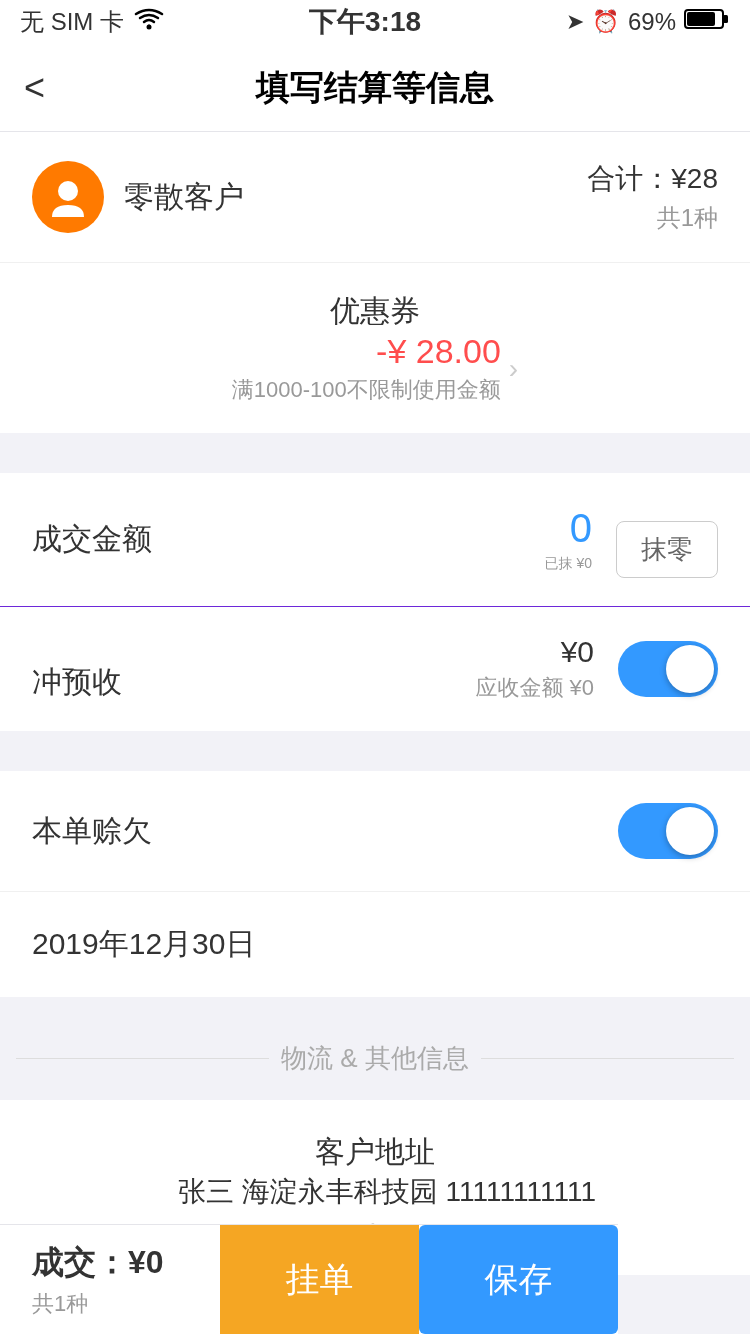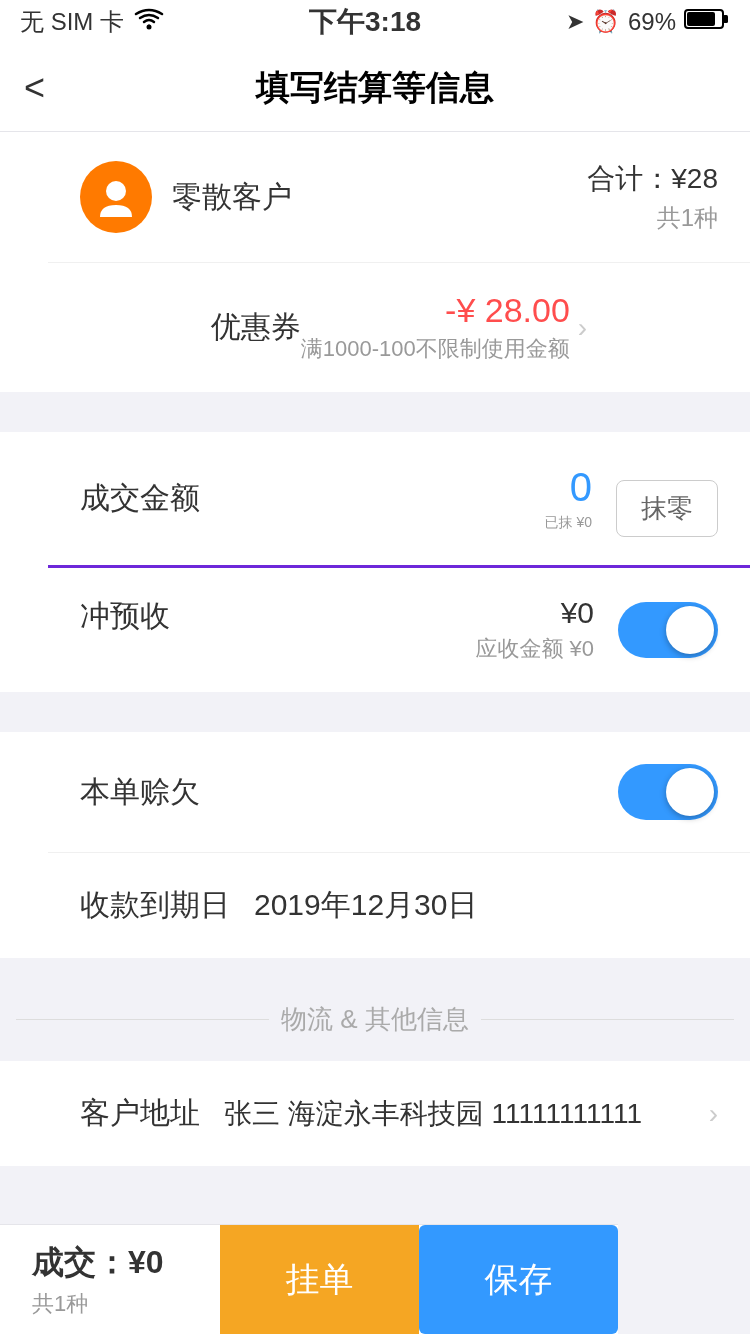--- a/index.html
+++ b/index.html
@@ -53,21 +53,20 @@
 
     
     .content {
       padding-bottom: 120px;
     }
 
     
     .section-white {
       background: #fff;
       margin-bottom: 20px;
-      padding-left: 48px;
     }
 
     
     .customer-row {
       background: #fff;
       display: flex;
       align-items: center;
       justify-content: space-between;
       padding: 28px 32px;
     }
@@ -85,43 +84,44 @@
     .customer-right { text-align: right; }
     .total-label { font-size: 26px; color: #333; }
     .total-sub { font-size: 24px; color: #999; margin-top: 4px; }
 
     
     .coupon-row {
       background: #fff;
       padding: 28px 32px;
       display: flex;
       align-items: center;
-      justify-content: center;
+      justify-content: space-between;
       border-top: 1px solid #f0f0f0;
+      flex-direction: column;
     }
     .coupon-label { font-size: 30px; color: #333; }
     .coupon-right { display: flex; align-items: center; gap: 8px; text-align: right; }
     .coupon-discount { font-size: 34px; color: #ff4d4d; font-weight: 500; }
     .coupon-sub { font-size: 22px; color: #999; margin-top: 4px; }
     .chevron-icon { color: #ccc; font-size: 28px; }
 
     
     .section-divider {
       height: 20px;
       background: #f2f2f7;
     }
 
     
     .amount-row {
       background: #fff;
       padding: 28px 32px;
       display: flex;
       align-items: center;
       justify-content: space-between;
-      border-bottom: 3px solid #6d28d9;
+      border-bottom: 1px solid #6d28d9;
     }
     .amount-label { font-size: 30px; color: #333; }
     .amount-right { display: flex; align-items: center; gap: 24px; text-align: right; }
     .amount-value { font-size: 40px; color: #3399ff; font-weight: 500; }
     .amount-sub { font-size: 14px; color: #999; margin-top: 4px; }
     .round-btn {
       border: 1.5px solid #ccc;
       border-radius: 8px;
       padding: 10px 24px;
       font-size: 26px;
@@ -129,21 +129,21 @@
       background: #fff;
       cursor: pointer;
       margin-top: 20px;
     }
 
     
     .prepay-row {
       background: #fff;
       padding: 28px 32px;
       display: flex;
-      align-items: flex-start;
+      align-items: flex-end;
       justify-content: space-between;
     }
     .prepay-label { font-size: 30px; color: #333; }
     .prepay-right { display: flex; align-items: center; gap: 24px; text-align: right; }
     .prepay-amount { font-size: 30px; color: #333; font-weight: 500; }
     .prepay-sub { font-size: 22px; color: #999; margin-top: 4px; }
 
     
     .toggle {
       width: 100px;
@@ -210,20 +210,21 @@
       background: #ddd;
     }
 
     
     .address-row {
       background: #fff;
       padding: 32px 32px;
       display: flex;
       align-items: center;
       justify-content: space-between;
+      flex-direction: column;
     }
     .address-label { font-size: 30px; color: #333; min-width: 120px; }
     .address-value { font-size: 28px; color: #333; flex: 1; padding-left: 24px; }
 
     
     .bottom-bar {
       position: fixed;
       bottom: 0;
       width: 618px;
       height: 110px;
@@ -357,21 +358,20 @@
 
   <div class="section-divider"></div>
 
   <div class="section-white">
     <div class="debt-row">
       <span class="debt-label">本单赊欠</span>
       <div class="toggle"></div>
     </div>
 
     <div class="due-row">
-      <span class="due-label">收款到期日</span>
       <span class="due-value">2019年12月30日</span>
     </div>
   </div>
 
   <div class="logistics-section">
     <div class="logistics-header">
       <div class="logistics-line"></div>
       <span>物流 &amp; 其他信息</span>
       <div class="logistics-line"></div>
     </div>

